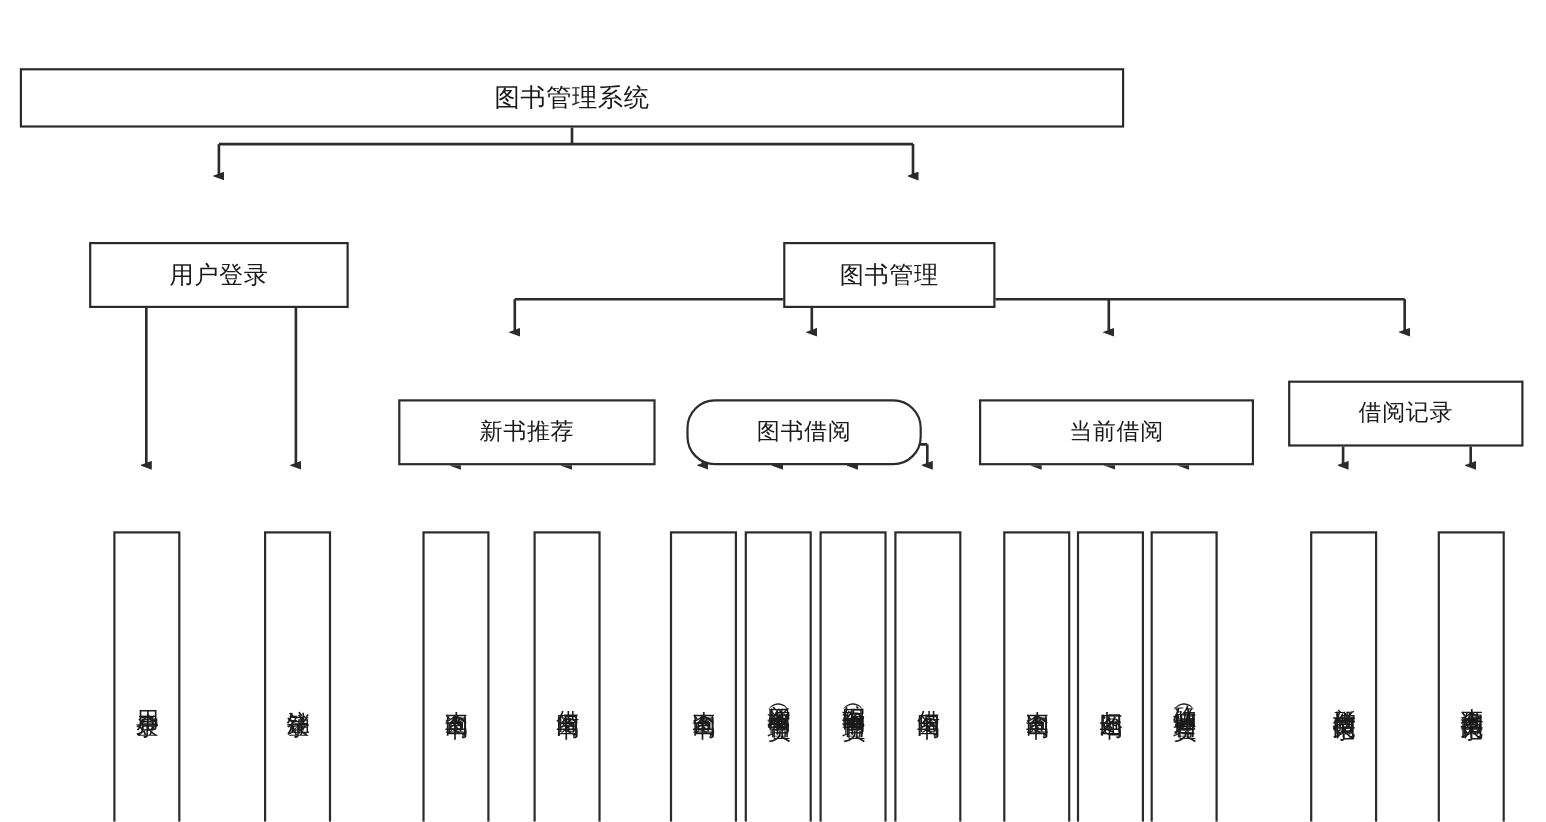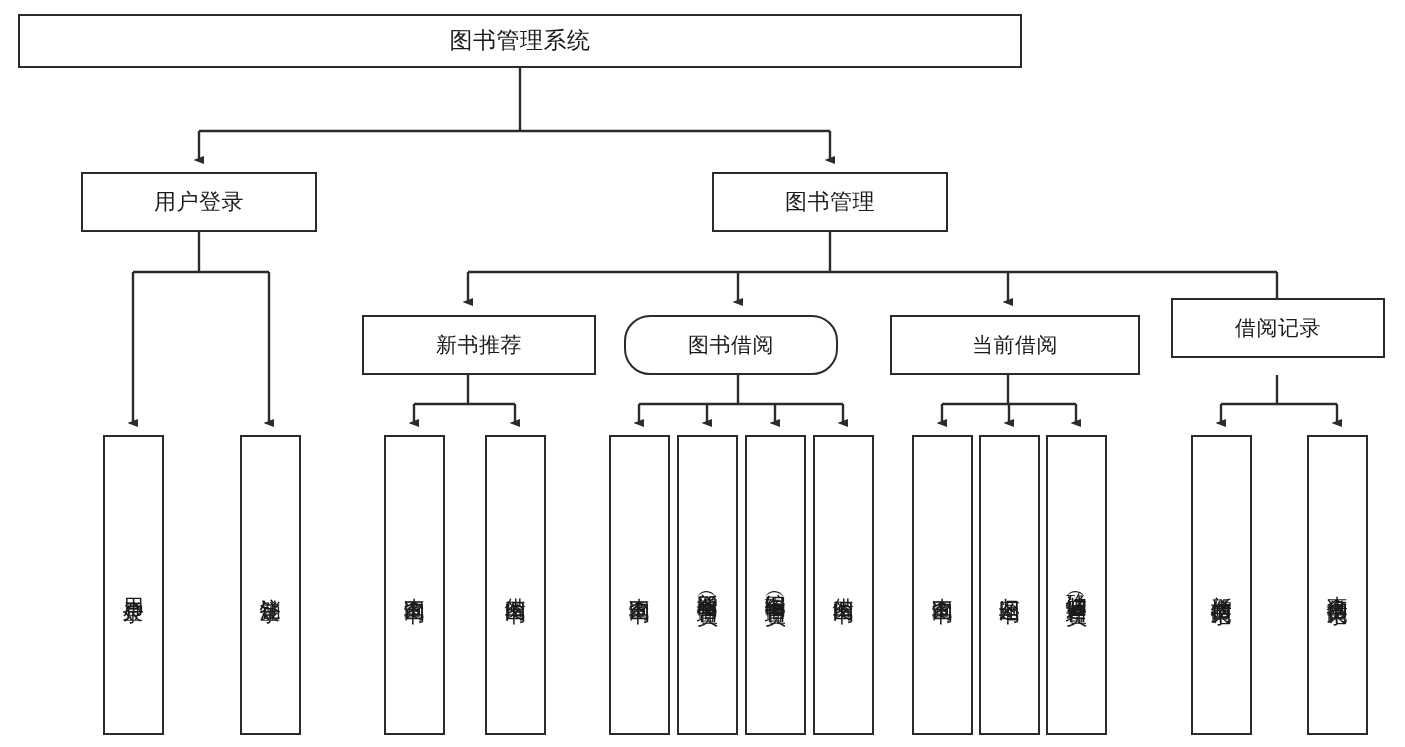--- a/index.html
+++ b/index.html
@@ -30,20 +30,21 @@
     position: absolute;
     box-sizing: border-box;
     background: #ffffff;
     border: 2px solid #2b2b2b;
     display: flex;
     align-items: center;
     justify-content: center;
     text-align: right;
     color: #1a1a1a;
     z-index: 2;
+    margin-top: 48px;
   }
   .node-label {
     display: block;
     line-height: 1.18;
     letter-spacing: 0.5px;
     white-space: nowrap;
   }
   .node.root .node-label  { font-size: 23px; }
   .node.level2 .node-label { font-size: 22px; }
   .node.level3 .node-label { font-size: 21px; }
@@ -128,21 +129,21 @@
   </svg>
 
   <div class="node root" style="left:18px; top:14px; width:1004px; height:54px;">
     <span class="node-label">图书管理系统</span>
   </div>
 
   <div class="node level2" style="left:81px; top:172px; width:236px; height:60px;">
     <span class="node-label">用户登录</span>
   </div>
 
-  <div class="node level2" style="left:712px; top:172px; width:236px; height:60px;">
+  <div class="node level2" style="left:712px; top:172px; width:193px; height:60px;">
     <span class="node-label">图书管理</span>
   </div>
 
   <div class="node level3" style="left:362px; top:315px; width:234px; height:60px;">
     <span class="node-label">新书推荐</span>
   </div>
 
   <div class="node level3" style="left:624px; top:315px; width:214px; height:60px;border-radius:26px;">
     <span class="node-label">图书借阅</span>
   </div>

